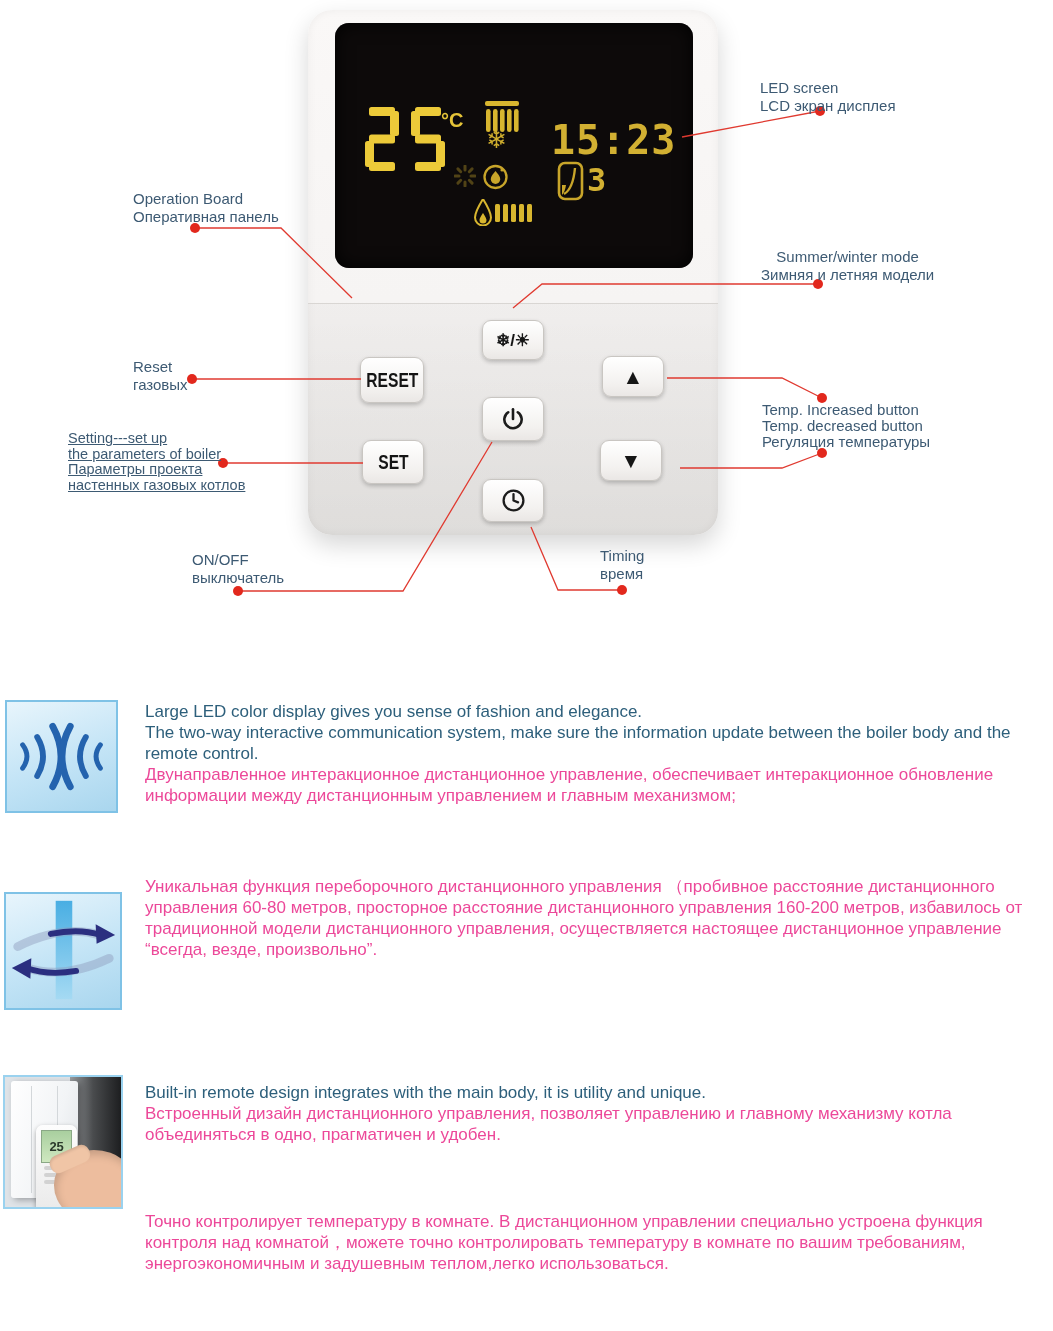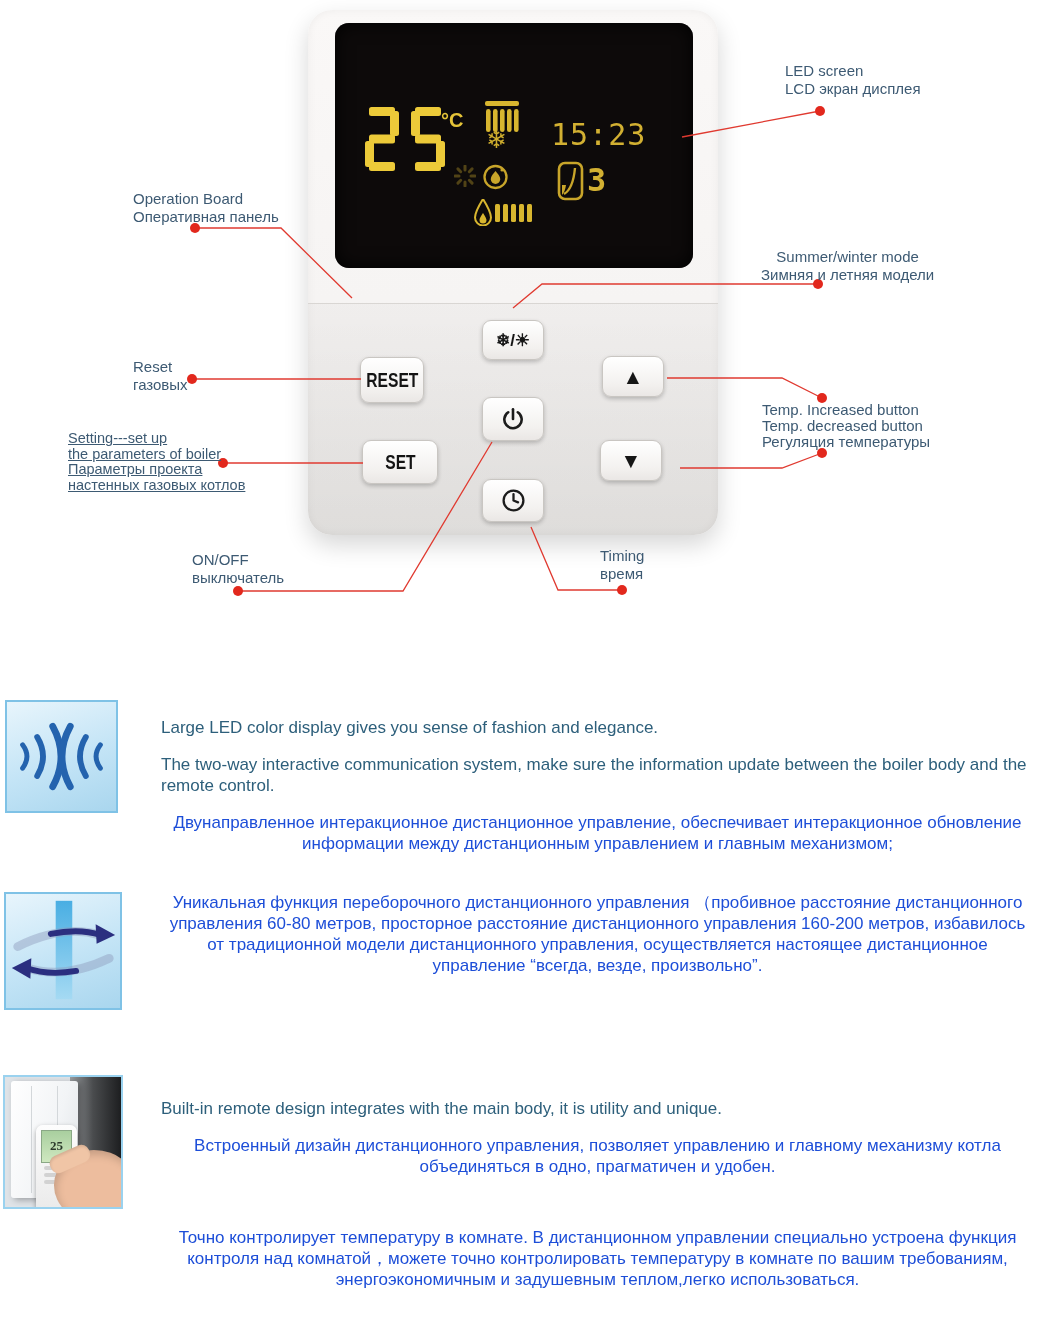--- a/index.html
+++ b/index.html
@@ -14,72 +14,72 @@
   .lcd{position:absolute;left:27px;top:13px;width:358px;height:245px;background:#0d0a0a;
        border-radius:14px;box-shadow:inset 0 0 18px #000;}
   .panel-divider{position:absolute;left:0;top:293px;width:100%;height:1px;background:#d9d6d3;}
   .lower-shade{position:absolute;left:0;top:294px;width:100%;height:231px;
        background:linear-gradient(180deg,rgba(0,0,0,0.025),rgba(0,0,0,0.06));border-radius:0 0 24px 24px;}
 
   
   .seg{fill:#ecca39;}
   .lcd-temp{position:absolute;left:30px;top:84px;}
   .lcd-degc{position:absolute;left:106px;top:86px;color:#e5c438;font-size:20px;font-weight:bold;}
-  .lcd-time{position:absolute;left:216px;top:94px;color:#d2b032;font-weight:normal;
-            font-family:"DejaVu Sans Mono",monospace;font-size:30px;letter-spacing:1px;}
+  .lcd-time{position:absolute;left:216px;top:94px;color:#d2b032;font-weight:bold;
+            font-family:"DejaVu Sans Mono",monospace;font-size:40px;letter-spacing:1px;}
   .lcd-digit3{position:absolute;left:252px;top:138px;color:#d2b032;font-weight:bold;
             font-family:"DejaVu Sans Mono",monospace;font-size:32px;}
   .lcd-snowflake{position:absolute;left:151px;top:104px;color:#cfae2e;font-size:25px;line-height:25px;}
   .lcd-bars{position:absolute;left:160px;top:181px;display:flex;gap:3px;}
   .lcd-bars span{width:5px;height:18px;background:#d8b62f;border-radius:1.5px;display:block;}
   .vh{position:absolute;width:1px;height:1px;overflow:hidden;opacity:0;}
 
   
   .btn{position:absolute;display:flex;align-items:center;justify-content:center;
        background:linear-gradient(180deg,#ffffff 0%,#f3f1ef 70%,#eae7e5 100%);
        border:1px solid #c9c6c2;border-radius:9px;box-shadow:0 2px 4px rgba(0,0,0,.22);
        color:#161616;cursor:pointer;padding:0;}
   .btn-label{font-size:20px;font-weight:bold;transform:scaleX(.78);letter-spacing:0;color:#141414;
        font-family:"Liberation Sans",sans-serif;}
   .btn-mode{left:174px;top:310px;width:62px;height:40px;font-size:17px;font-weight:bold;}
   .btn-reset{left:52px;top:347px;width:64px;height:46px;}
-  .btn-set{left:54px;top:430px;width:76px;height:44px;}
+  .btn-set{left:54px;top:430px;width:62px;height:44px;}
   .btn-power{left:174px;top:387px;width:62px;height:44px;}
   .btn-clock{left:174px;top:469px;width:62px;height:43px;}
   .btn-up{left:294px;top:346px;width:62px;height:41px;font-size:21px;}
   .btn-down{left:292px;top:430px;width:62px;height:41px;font-size:21px;}
 
   
   .lines-svg{position:absolute;left:0;top:0;z-index:3;pointer-events:none;}
   .callout{position:absolute;z-index:4;font-size:15px;line-height:18px;color:#3d5a73;}
   .callout div{white-space:nowrap;}
   .callout-setting{font-size:14.5px;line-height:15.5px;text-decoration:underline;}
 
   
   .feat-icon{position:absolute;border:2px solid #7fc2e6;box-sizing:border-box;
      background:linear-gradient(160deg,#e8f5fc 0%,#c3e4f6 55%,#a9d6ee 100%);}
   .feat-text{position:absolute;width:905px;font-size:17px;line-height:21px;}
-  .feat-text p{margin:16px;}
+  .feat-text p{margin:0;}
   .t-en{color:#2d5f7b;}
-  .t-ru{color:#1d4ed8;text-align:center;}
+  .t-ru{color:#ec4899;}
 
   
   .photo{position:absolute;left:3px;top:1075px;width:120px;height:134px;border:2px solid #9ad2ef;
      box-sizing:border-box;background:#dfe3e7;overflow:hidden;}
   .ph-dark{position:absolute;right:0;top:0;width:44%;height:100%;
      background:linear-gradient(90deg,#9a9da0 0%,#4a4c4e 45%,#1d1e20 100%);}
   .ph-boiler{position:absolute;left:5%;top:3%;width:58%;height:90%;border-radius:3px;
      background:linear-gradient(105deg,#ffffff 0%,#f2f4f6 60%,#dfe3e6 100%);
      box-shadow:3px 2px 6px rgba(0,0,0,.3);}
   .ph-seam{position:absolute;top:4%;width:1px;height:92%;background:#d3d7da;}
   .ph-remote{position:absolute;left:27%;top:37%;width:35%;height:70%;border-radius:7px 7px 3px 3px;
      background:linear-gradient(180deg,#fdfdfd,#e9e9e9);box-shadow:0 2px 5px rgba(0,0,0,.35);}
   .ph-screen{margin:12% auto 6% auto;width:72%;height:34%;border:1px solid #8aa886;
      background:linear-gradient(180deg,#a9cf9f,#cfe8c0);display:flex;align-items:center;justify-content:center;
-     font-family:Liberation Serif, serif;font-weight:bold;font-size:13px;color:#2b3a2b;}
+     font-family:Liberation Sans, sans-serif;font-weight:bold;font-size:13px;color:#2b3a2b;}
   .ph-key{width:64%;height:4px;background:#d2d2d2;border-radius:2px;margin:3px auto;}
   .ph-hand{position:absolute;right:-14%;bottom:-12%;width:72%;height:56%;background:#edbd9e;
      border-radius:48% 52% 22% 52%;box-shadow:inset 2px 4px 8px rgba(0,0,0,.18);}
   .ph-finger{position:absolute;right:26%;bottom:30%;width:36%;height:14%;background:#f0c5a6;
      border-radius:8px;transform:rotate(-24deg);box-shadow:inset 0 2px 3px rgba(0,0,0,.12);}
 </style>
 </head>
 <body>
 
 <div class="page">
@@ -209,21 +209,21 @@
       <circle cx="818" cy="284" r="5"></circle>
       <circle cx="192" cy="379" r="5"></circle>
       <circle cx="223" cy="463" r="5"></circle>
       <circle cx="822" cy="398" r="5"></circle>
       <circle cx="822" cy="453" r="5"></circle>
       <circle cx="238" cy="591" r="5"></circle>
       <circle cx="622" cy="590" r="5"></circle>
     </g>
   </svg>
 
-  <div class="callout" style="left:760px;top:62px;margin-left:25px;">
+  <div class="callout" style="left:760px;top:79px;">
     <div>LED screen</div>
     <div>LCD экран дисплея</div>
   </div>
   <div class="callout" style="left:133px;top:190px;">
     <div>Operation Board</div>
     <div>Оперативная панель</div>
   </div>
   <div class="callout" style="left:761px;top:248px;text-align:center;">
     <div>Summer/winter mode</div>
     <div>Зимняя и летняя модели</div>

